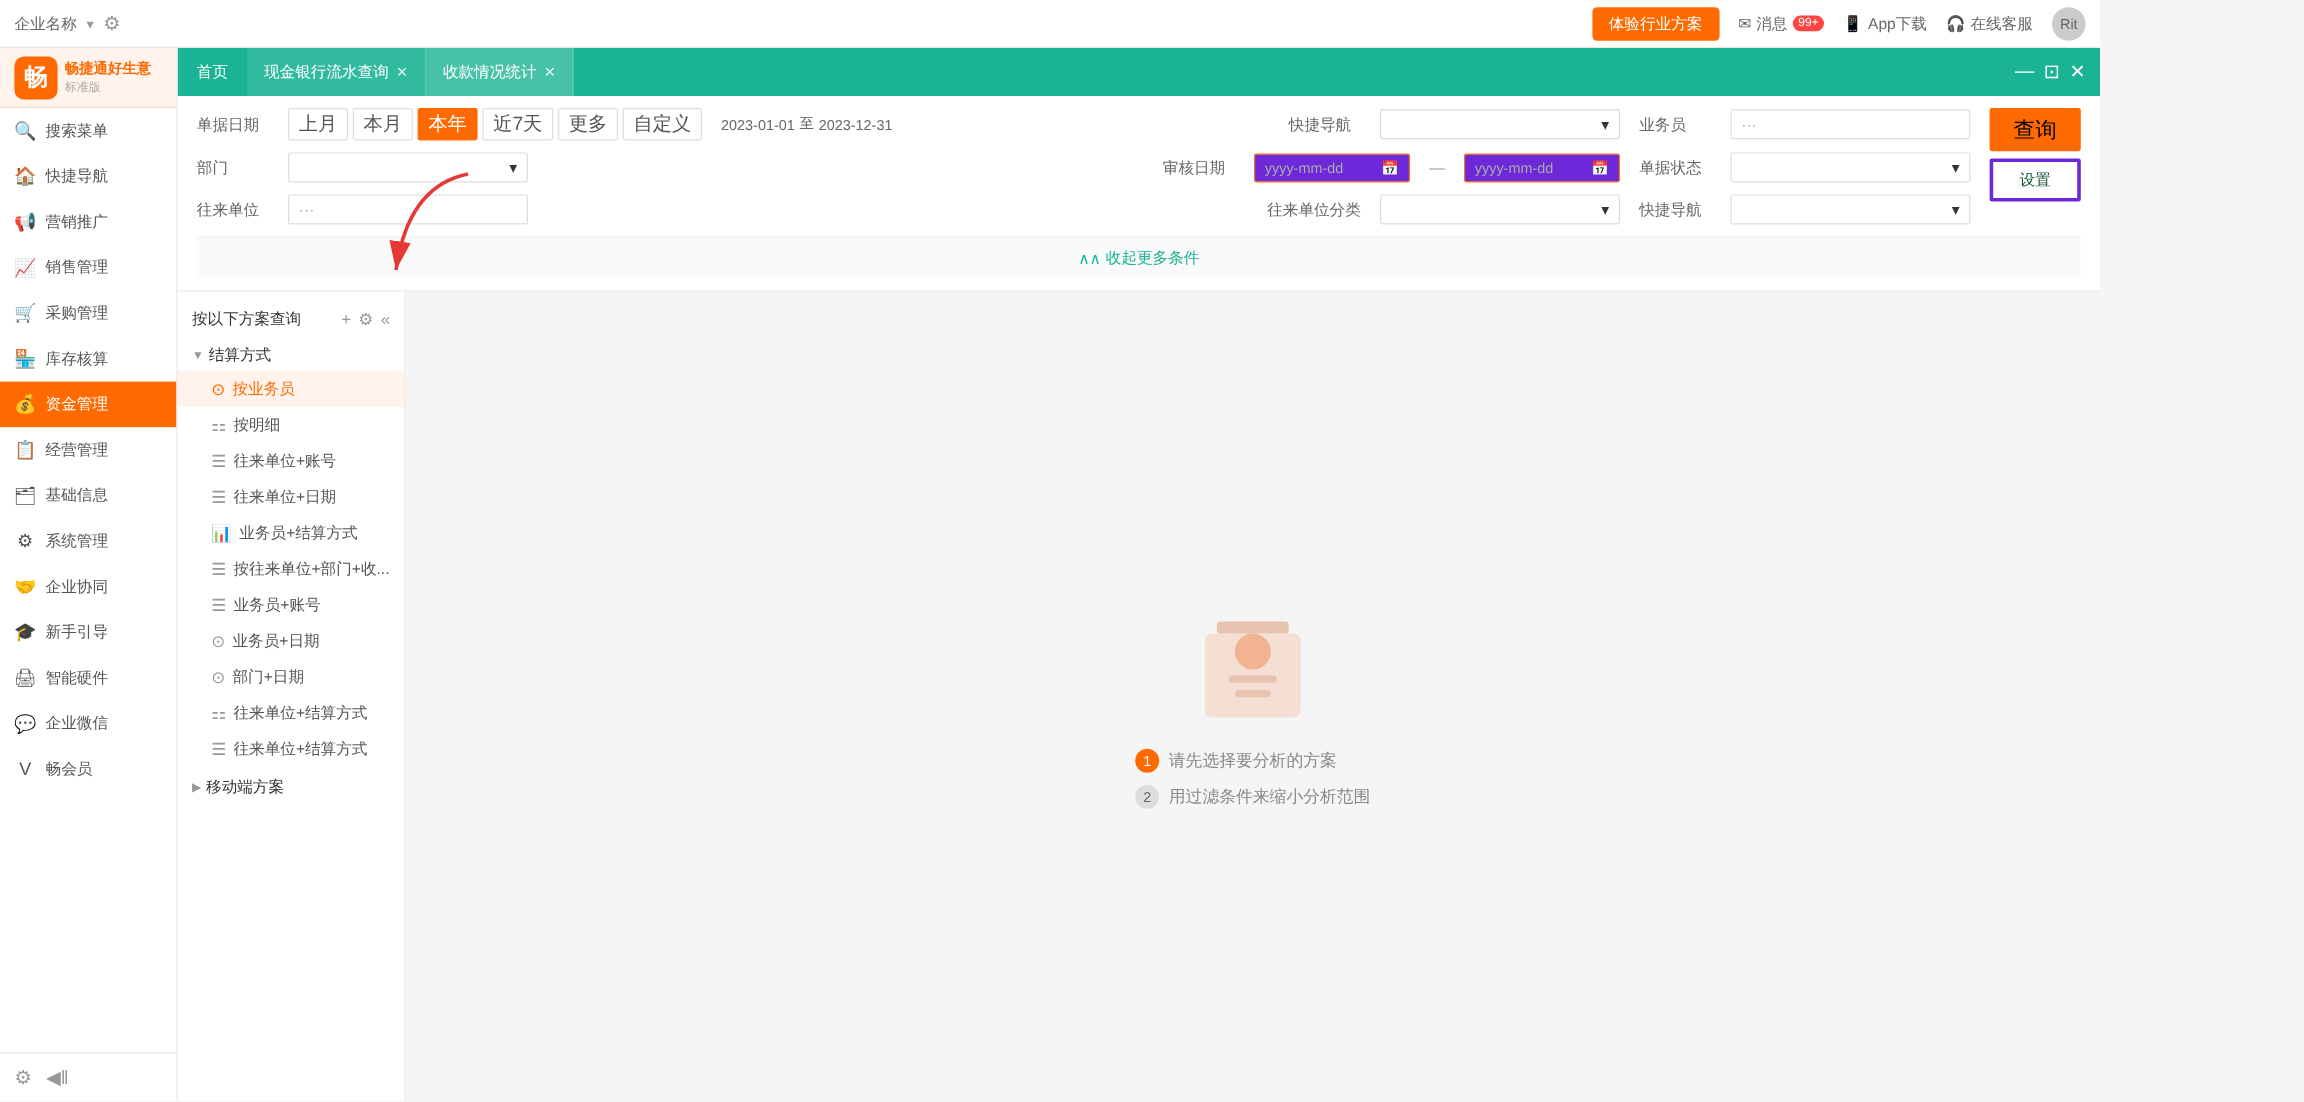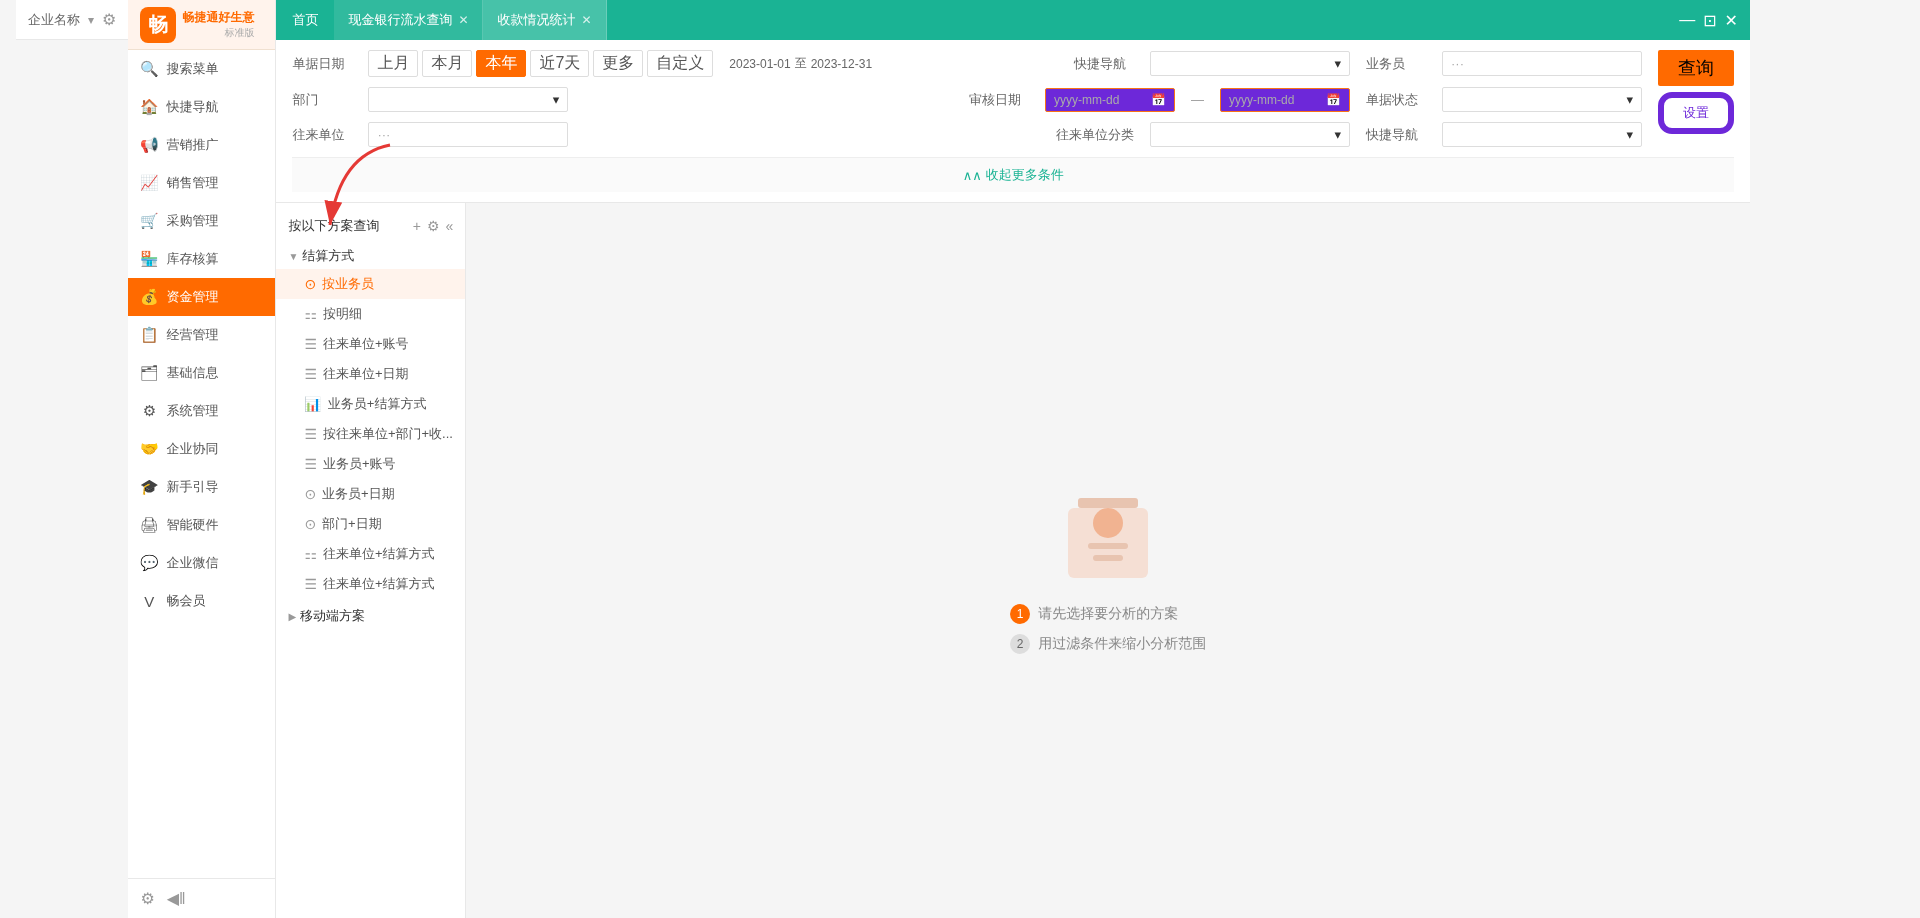--- a/index.html
+++ b/index.html
@@ -1,19 +1,19 @@
 <!DOCTYPE html>
 <html><head>
   <meta charset="utf-8">
   <style>
     * { box-sizing: border-box; margin: 0; padding: 0; }
     body { font-family: 'Microsoft YaHei', Arial, sans-serif; font-size: 13px; background: #f5f5f5; color: #333; overflow: hidden; }
 
     
-    .app-container { display: flex; height: 918px; width: 1750px; padding-left: 16px; }
+    .app-container { display: flex; flex-direction: column; height: 918px; width: 1750px; }
     .top-bar { height: 40px; background: #fff; display: flex; align-items: center; padding: 0 12px; border-bottom: 1px solid #e8e8e8; justify-content: space-between; }
     .top-bar-left { display: flex; align-items: center; gap: 8px; }
     .top-bar-right { display: flex; align-items: center; gap: 16px; }
     .main-layout { display: flex; flex: 1; overflow: hidden; }
 
     
     .sidebar { width: 148px; background: #fff; display: flex; flex-direction: column; border-right: 1px solid #e8e8e8; height: 100%; }
     .sidebar-logo { height: 50px; display: flex; align-items: center; padding: 0 12px; background: #fff3ec; border-bottom: 1px solid #f0e0d0; }
     .logo-icon { width: 36px; height: 36px; background: #ff6a00; border-radius: 8px; display: flex; align-items: center; justify-content: center; color: white; font-size: 20px; font-weight: bold; }
     .sidebar-nav { flex: 1; overflow-y: auto; }
@@ -46,21 +46,21 @@
     .filter-row { display: flex; align-items: center; gap: 16px; margin-bottom: 10px; flex-wrap: wrap; }
     .filter-label { color: #666; font-size: 13px; min-width: 60px; }
     .date-quick-btns { display: flex; gap: 4px; }
     .date-btn { padding: 2px 8px; font-size: 16px; cursor: pointer; border: 1px solid #ddd; border-radius: 2px; color: #555; background: #fff; }
     .date-btn.active { background: #ff6a00; color: #fff; border-color: #ff6a00; }
     .date-range { display: flex; align-items: center; gap: 4px; font-size: 12px; color: #666; }
     .filter-select { border: 1px solid #ddd; border-radius: 2px; padding: 4px 8px; font-size: 13px; min-width: 160px; background: #fff; cursor: pointer; display: flex; align-items: center; justify-content: space-between; }
     .filter-input { border: 1px solid #f97316; border-radius: 2px; padding: 4px 8px; font-size: 12px; min-width: 160px; background: #6d28d9; color: #aaa; }
     .collapse-btn { color: #1ab394; cursor: pointer; font-size: 13px; display: flex; align-items: center; gap: 4px; }
     .btn-query { background: #ff6a00; color: #000000; border: none; padding: 6px 20px; border-radius: 2px; font-size: 18px; cursor: pointer; }
-    .btn-set { background: #fff; color: #6d28d9; border: 6px solid #6d28d9; padding: 6px 16px; border-radius: 14px; font-size: 13px; cursor: pointer; }
+    .btn-set { background: #fff; color: #14532d; border: 3px solid #6d28d9; padding: 6px 16px; border-radius: 2px; font-size: 13px; cursor: pointer; }
     .action-btns { display: flex; flex-direction: column; gap: 6px; }
 
     
     .main-body { display: flex; flex: 1; overflow: hidden; }
     .scheme-panel { width: 190px; background: #fff; border-right: 1px solid #e8e8e8; padding: 10px 0; overflow-y: auto; }
     .scheme-panel-header { display: flex; align-items: center; justify-content: space-between; padding: 4px 12px 8px; }
     .scheme-panel-title { font-size: 13px; color: #333; }
     .scheme-panel-actions { display: flex; align-items: center; gap: 6px; }
     .scheme-action-btn { color: #999; cursor: pointer; font-size: 14px; }
     .scheme-section { margin-bottom: 4px; }
@@ -96,28 +96,47 @@
 <body>
 
 <div class="app-container">
 
   <div class="top-bar">
     <div class="top-bar-left">
       <span class="top-user">企业名称</span>
       <span class="top-dropdown chevron-down"></span>
       <span class="top-settings">⚙</span>
     </div>
+    <div class="top-bar-right">
+      <button class="top-trial-btn">体验行业方案</button>
+      <div class="top-icon-btn">
+        <span>✉</span>
+        <span>消息</span>
+        <span class="badge">99+</span>
+      </div>
+      <div class="top-icon-btn">
+        <span>📱</span>
+        <span>App下载</span>
+      </div>
+      <div class="top-icon-btn">
+        <span>🎧</span>
+        <span>在线客服</span>
+      </div>
+      <div class="top-icon-btn">
+        <span style="background:#ccc;border-radius:50%;width:28px;height:28px;display:inline-flex;align-items:center;justify-content:center;font-size:12px;color:#666;">Rit</span>
+      </div>
+    </div>
   </div>
 
   <div class="main-layout">
 
     <div class="sidebar">
       <div class="sidebar-logo">
         <div class="logo-icon">畅</div>
-        <div style="margin-left:6px;text-align:right;">
+        <div style="margin-left:6px;">
           <div style="font-size:12px;color:#ff6a00;font-weight:bold;">畅捷通好生意</div>
           <div style="font-size:10px;color:#aaa;">标准版</div>
         </div>
       </div>
       <div class="sidebar-nav">
         <div class="sidebar-item">
           <span class="s-icon">🔍</span>
           <span>搜索菜单</span>
         </div>
         <div class="sidebar-item">

